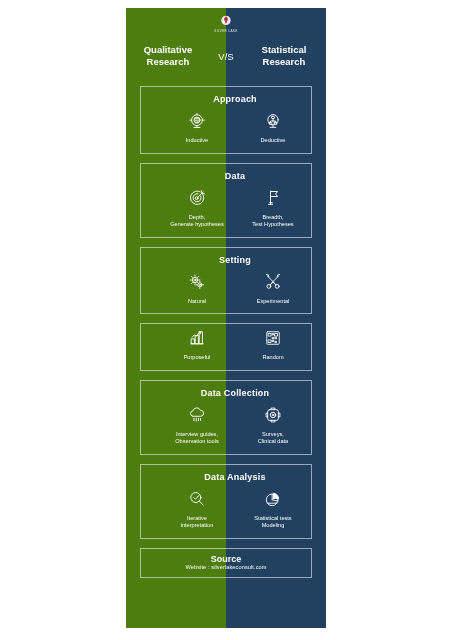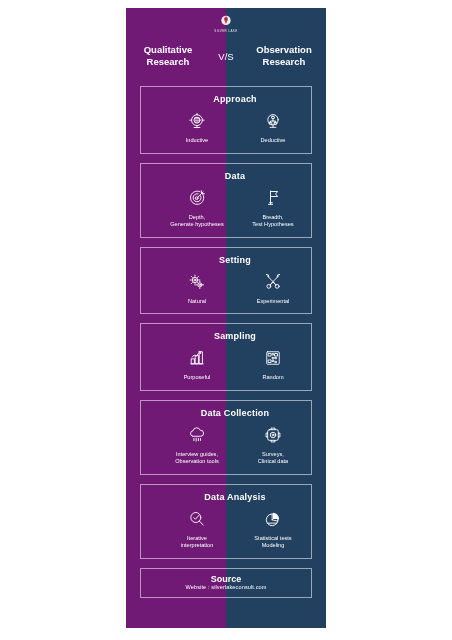--- a/index.html
+++ b/index.html
@@ -150,40 +150,40 @@
     color: #ffffff;
     font-size: 5.6px;
     letter-spacing: 0.1px;
   }
 
   svg { display: block; }
 </style>
 </head>
 <body style="background: rgb(255, 255, 255);">
 
-<div id="infographic" style="background: #701a75;">
+<div id="infographic" style="background: #4d7c0f;">
   <div id="navy-half" style="background: rgb(34, 64, 95);"></div>
 
   <div id="content">
 
     <div class="header">
       <div class="logo">
         <svg class="logo-mark" width="14" height="14" viewBox="0 0 24 24">
           <circle cx="12" cy="11" r="8" fill="#ffffff" opacity="0.92"></circle>
           <path d="M12 4 C8.5 6 8 9 9.5 11.5 C10.5 13 11 15 12 18 C13 15 13.5 13 14.5 11.5 C16 9 15.5 6 12 4 Z" fill="#E63A4B"></path>
           <circle cx="12" cy="9" r="1.6" fill="#22405F"></circle>
         </svg>
         <span class="logo-text">SILVER LAKE</span>
       </div>
 
       <div class="title-row">
         <div class="title-left" style="white-space:pre-line;">Qualitative
 Research</div>
         <div class="title-vs">V/S</div>
-        <div class="title-right" style="white-space:pre-line;">Observation
+        <div class="title-right" style="white-space:pre-line;">Statistical
 Research</div>
       </div>
     </div>
 
     <div class="row">
       <div class="row-title">Approach</div>
       <div class="row-cells">
         <div class="cell">
           <div class="cell-icon">
             <svg width="20" height="20" viewBox="0 0 24 24" fill="none" stroke="#ffffff" stroke-width="1.1" stroke-linecap="round" stroke-linejoin="round">
@@ -267,21 +267,20 @@
               <path d="M8.6 15.6 L12 12.2 M15.4 15.6 L12 12.2"></path>
               <path d="M4 3 l2.5 0.5 l0.5 2.5 M20 3 l-2.5 0.5 l-0.5 2.5"></path>
             </svg>
           </div>
           <div class="cell-label">Experimental</div>
         </div>
       </div>
     </div>
 
     <div class="row">
-      <div class="row-title">Sampling</div>
       <div class="row-cells">
         <div class="cell">
           <div class="cell-icon">
             <svg width="20" height="20" viewBox="0 0 24 24" fill="none" stroke="#ffffff" stroke-width="1.1" stroke-linecap="round" stroke-linejoin="round">
               <path d="M4.5 19 h15"></path>
               <rect x="5.5" y="13" width="3.4" height="6"></rect>
               <rect x="10.3" y="9" width="3.4" height="10"></rect>
               <rect x="15.1" y="4.5" width="3.4" height="14.5"></rect>
               <path d="M6.2 11 l2.4-2.6 l2.6 1.4 l3.2-4.2"></path>
               <path d="M14.4 4.2 l2.2 0.4 l-0.5 2.1"></path>

